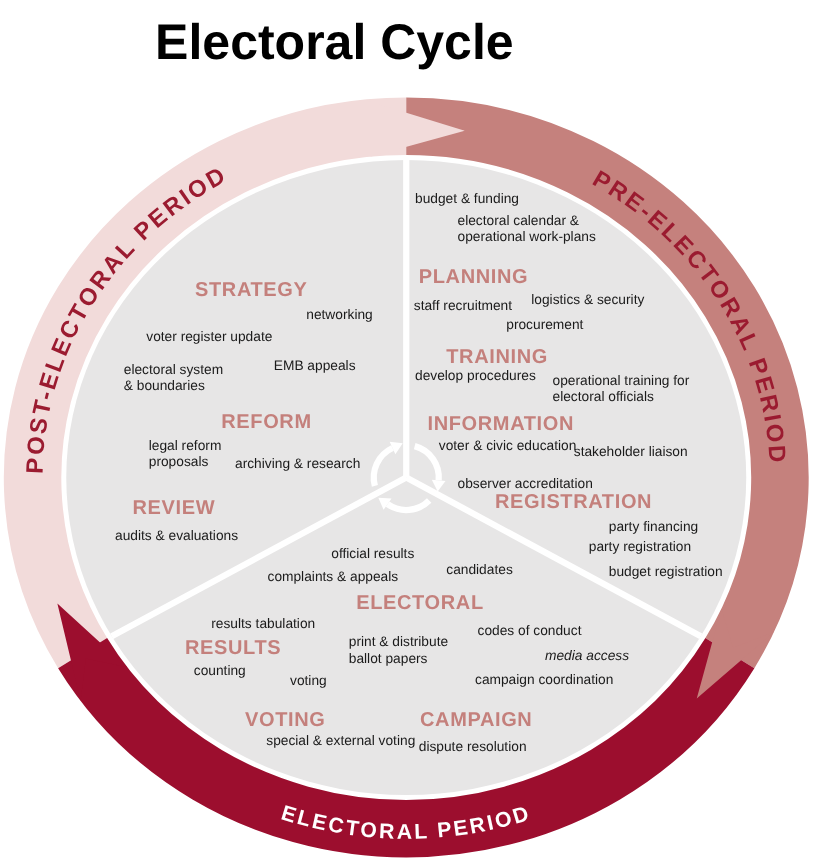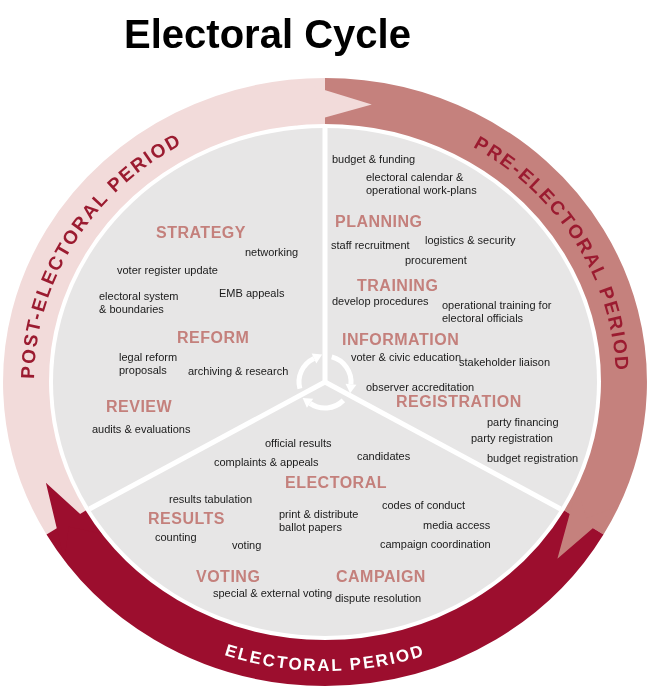--- a/index.html
+++ b/index.html
@@ -105,20 +105,20 @@
   <div class="lbl item" style="left:214px;top:456px;">complaints &amp; appeals</div>
   <div class="lbl item" style="left:357px;top:450px;">candidates</div>
   <div class="lbl heading" style="left:285px;top:474px;">ELECTORAL</div>
   <div class="lbl item" style="left:169px;top:493px;">results tabulation</div>
   <div class="lbl heading" style="left:148px;top:510px;">RESULTS</div>
   <div class="lbl item" style="left:279px;top:508px;">print &amp; distribute
 ballot papers</div>
   <div class="lbl item" style="left:382px;top:499px;">codes of conduct</div>
   <div class="lbl item" style="left:155px;top:531px;">counting</div>
   <div class="lbl item" style="left:232px;top:539px;">voting</div>
-  <div class="lbl item" style="left:423px;top:519px;">media access</div>
+  <div class="lbl item" style="left:436px;top:519px;font-style:italic;">media access</div>
   <div class="lbl item" style="left:380px;top:538px;">campaign coordination</div>
   <div class="lbl heading" style="left:196px;top:568px;">VOTING</div>
   <div class="lbl item" style="left:213px;top:587px;">special &amp; external voting</div>
   <div class="lbl heading" style="left:336px;top:568px;">CAMPAIGN</div>
   <div class="lbl item" style="left:335px;top:592px;">dispute resolution</div>
 
 </div>
 
 </body></html>

